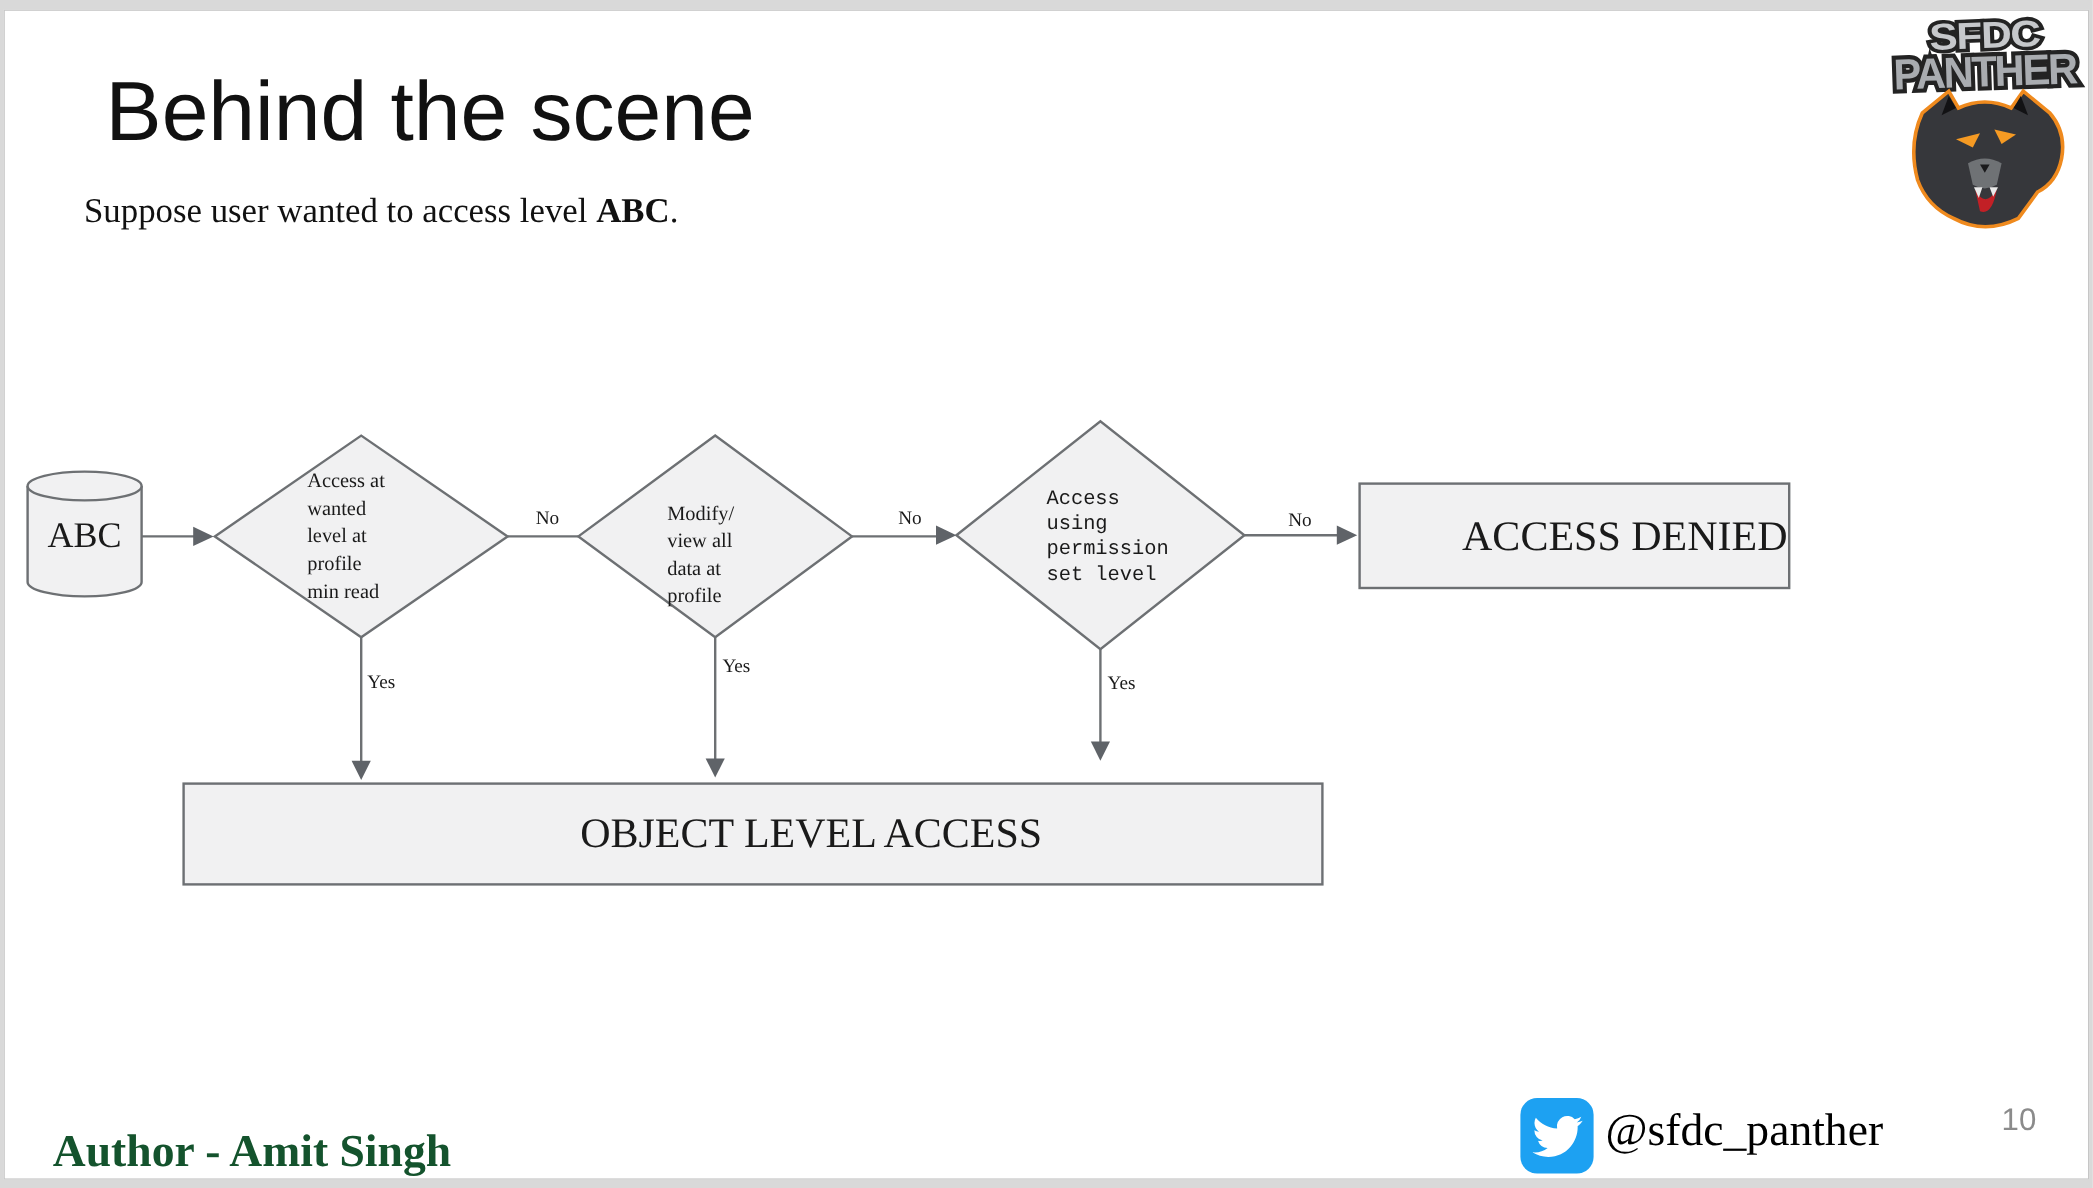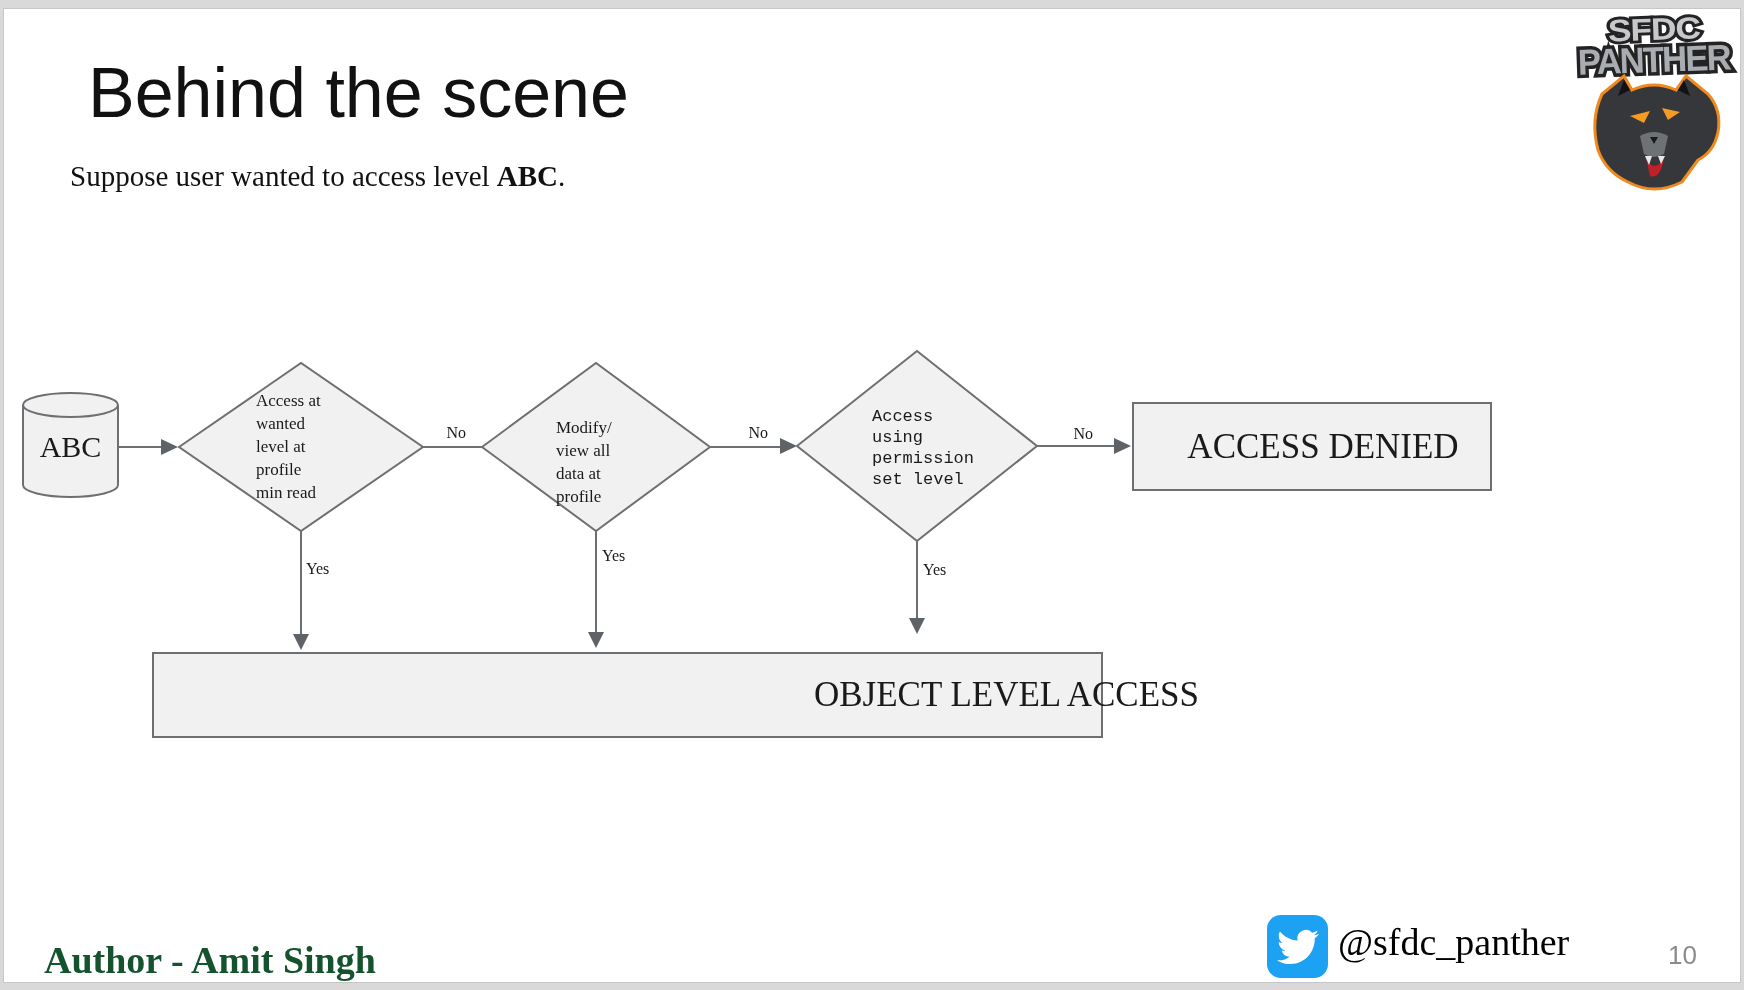--- a/index.html
+++ b/index.html
@@ -42,21 +42,21 @@
     left:44px;top:938px;font-size:38px;font-weight:bold;color:#14532d;
   }
   .twitter-chip{
     left:1267px;top:915px;width:61px;height:63px;background:#1da1f2;
     border-radius:14px;display:flex;align-items:center;justify-content:center;
   }
   .twitter-handle{
     left:1338px;top:920px;font-size:38px;font-weight:normal;color:#000;
   }
   .page-number{
-    left:1668px;top:940px;font-size:26px;color:#8b8b8b;
+    left:1668px;top:918px;font-size:26px;color:#8b8b8b;
     font-family:"Liberation Sans",sans-serif;
   }
   .logo{left:1570px;top:6px;width:168px;height:192px;}
 </style>
 </head>
 <body>
 
 <div class="slide"></div>
 
 <svg class="abs diagram-svg" viewBox="0 0 1744 990">
@@ -106,22 +106,22 @@
 permission
 set level</div>
 
 <div class="abs edge-label" style="left:426px;top:424px;">No</div>
 <div class="abs edge-label" style="left:728px;top:424px;">No</div>
 <div class="abs edge-label" style="left:1053px;top:425px;">No</div>
 <div class="abs edge-label left" style="left:306px;top:560px;">Yes</div>
 <div class="abs edge-label left" style="left:602px;top:547px;">Yes</div>
 <div class="abs edge-label left" style="left:923px;top:561px;">Yes</div>
 
-<div class="abs box-label" style="left:1096px;top:403px;width:390px;line-height:87px;padding-left:32px;">ACCESS DENIED</div>
-<div class="abs box-label" style="left:153px;top:653px;width:1046px;line-height:84px;text-align:right;">OBJECT LEVEL ACCESS</div>
+<div class="abs box-label" style="left:1127px;top:403px;width:390px;line-height:87px;padding-left:32px;">ACCESS DENIED</div>
+<div class="abs box-label" style="left:153px;top:653px;width:1046px;line-height:84px;">OBJECT LEVEL ACCESS</div>
 
 <div class="abs title">Behind the scene</div>
 <div class="abs subtitle"><span>Suppose user wanted to access level </span><b>ABC</b><span>.</span></div>
 
 <svg class="abs logo" viewBox="0 0 168 192">
   <text x="84" y="34" text-anchor="middle" font-family="Liberation Sans, sans-serif" font-size="31" font-weight="bold" fill="#c6c8cb" stroke="#232323" stroke-width="6" paint-order="stroke" letter-spacing="-1" textLength="92" lengthAdjust="spacingAndGlyphs" transform="rotate(-2 84 30)">SFDC</text>
   <text x="84" y="66" text-anchor="middle" font-family="Liberation Sans, sans-serif" font-size="36" font-weight="bold" fill="#a9acb0" stroke="#232323" stroke-width="7" paint-order="stroke" letter-spacing="-2" textLength="152" lengthAdjust="spacingAndGlyphs" transform="rotate(-2 84 60)">PANTHER</text>
   <g>
     <path d="M32,88 L54,70 L62,84 Q84,74 106,84 L116,70 L138,88 Q152,104 148,126 Q144,146 128,154 L112,176 Q84,190 58,176 Q36,166 28,144 Q20,114 32,88 Z" fill="#36373b" stroke="#ef8a1e" stroke-width="3"></path>
     <path d="M54,74 L60,84 L48,90 Z" fill="#121214"></path>

